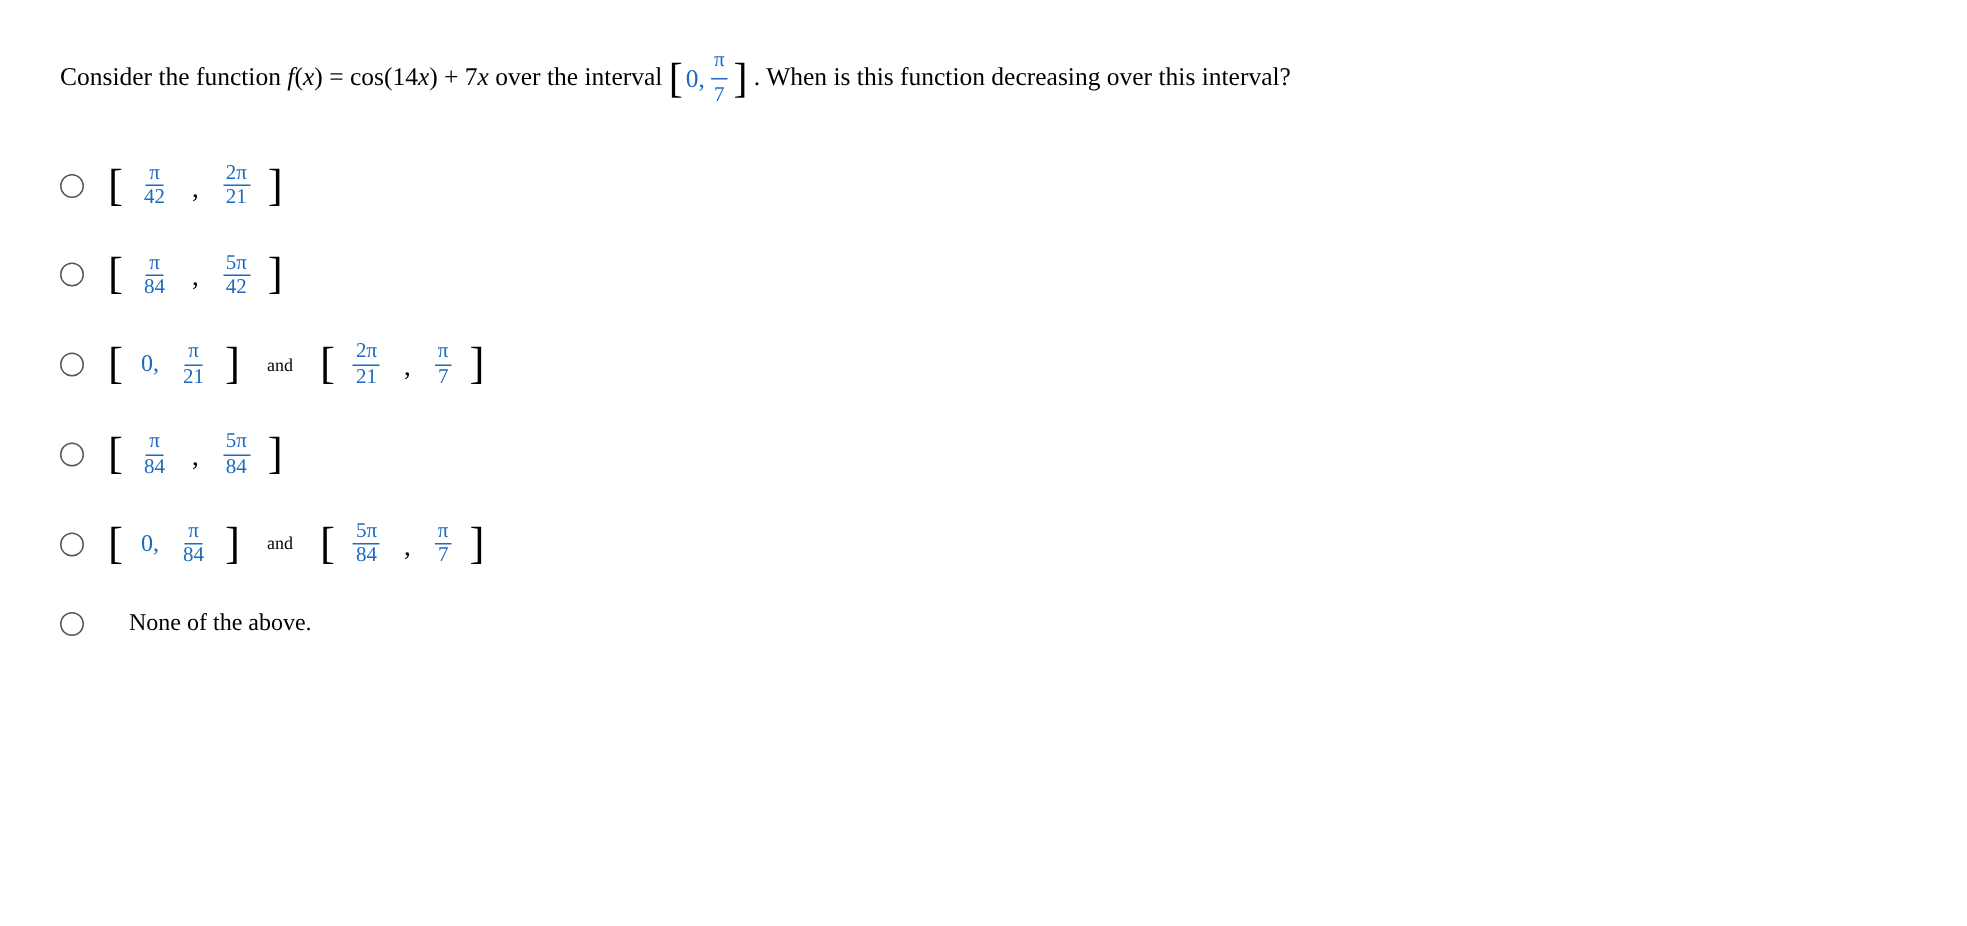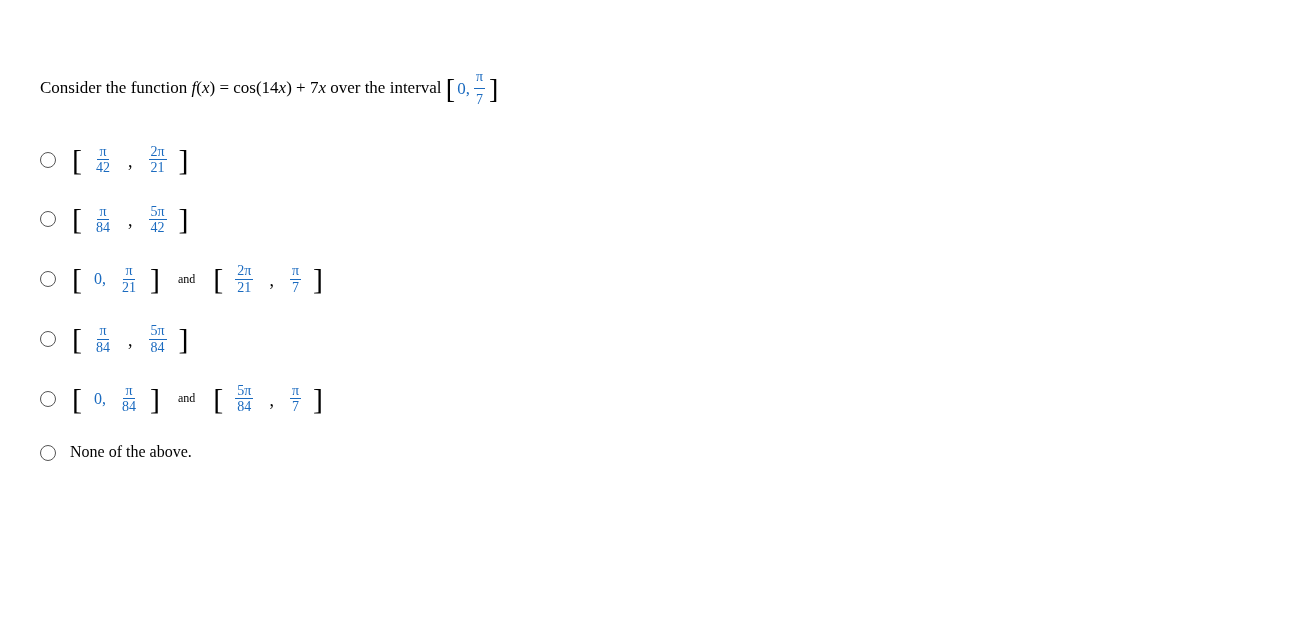--- a/index.html
+++ b/index.html
@@ -9,21 +9,20 @@
       font-size: 18px;
       color: #000;
       padding: 30px 40px;
       width: 1311px;
       min-height: 617px;
     }
     .question {
       margin-bottom: 32px;
       font-size: 17px;
       line-height: 1.6;
-      margin-top: 36px;
     }
     .option-row {
       display: flex;
       align-items: center;
       margin-bottom: 28px;
       gap: 10px;
     }
     .radio-circle {
       width: 16px;
       height: 16px;
@@ -54,22 +53,22 @@
       padding: 0 2px;
       font-size: 14px;
       font-family: Liberation Serif, serif;
     }
     .and-text {
       font-size: 12px;
       margin: 0 8px;
     }
     .none-option {
       display: flex;
-      align-items: flex-end;
-      gap: 8px;
+      align-items: center;
+      gap: 24px;
       margin-top: 8px;
     }
     .none-option span {
       font-size: 16px;
     }
   </style>
 </head>
 <body>
 
 <div class="question">
@@ -79,20 +78,21 @@
   
   <span style="display:inline-flex;align-items:center;gap:2px;vertical-align:middle;">
     <span style="font-size:28px;line-height:1;vertical-align:middle;">[</span>
     <span style="color:#1a6abf;">0,</span>
     <span style="display:inline-flex;flex-direction:column;align-items:center;vertical-align:middle;color:#1a6abf;font-size:14px;margin:0 2px;">
       <span style="border-bottom:1.5px solid #1a6abf;padding:0 2px;">π</span>
       <span style="padding:0 2px;">7</span>
     </span>
     <span style="font-size:28px;line-height:1;vertical-align:middle;">]</span>
   </span>
+  <span>. When is this function decreasing over this interval?</span>
 </div>
 
 <div class="option-row">
   <span class="radio-circle"></span>
   <span style="font-size:30px;vertical-align:middle;line-height:1;">[</span>
   <span class="frac">
     <span class="num">π</span>
     <span class="den">42</span>
   </span>
   <span style="align-self:flex-end;padding-bottom:4px;margin:0 4px;">,</span>

